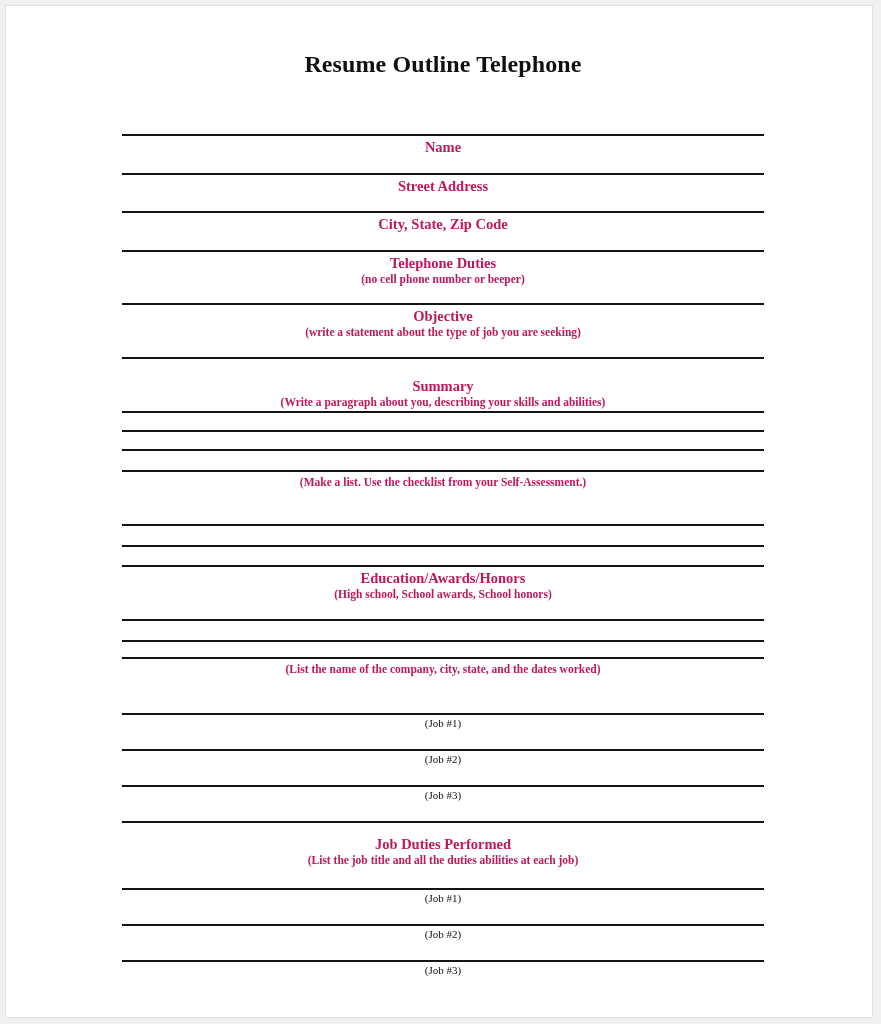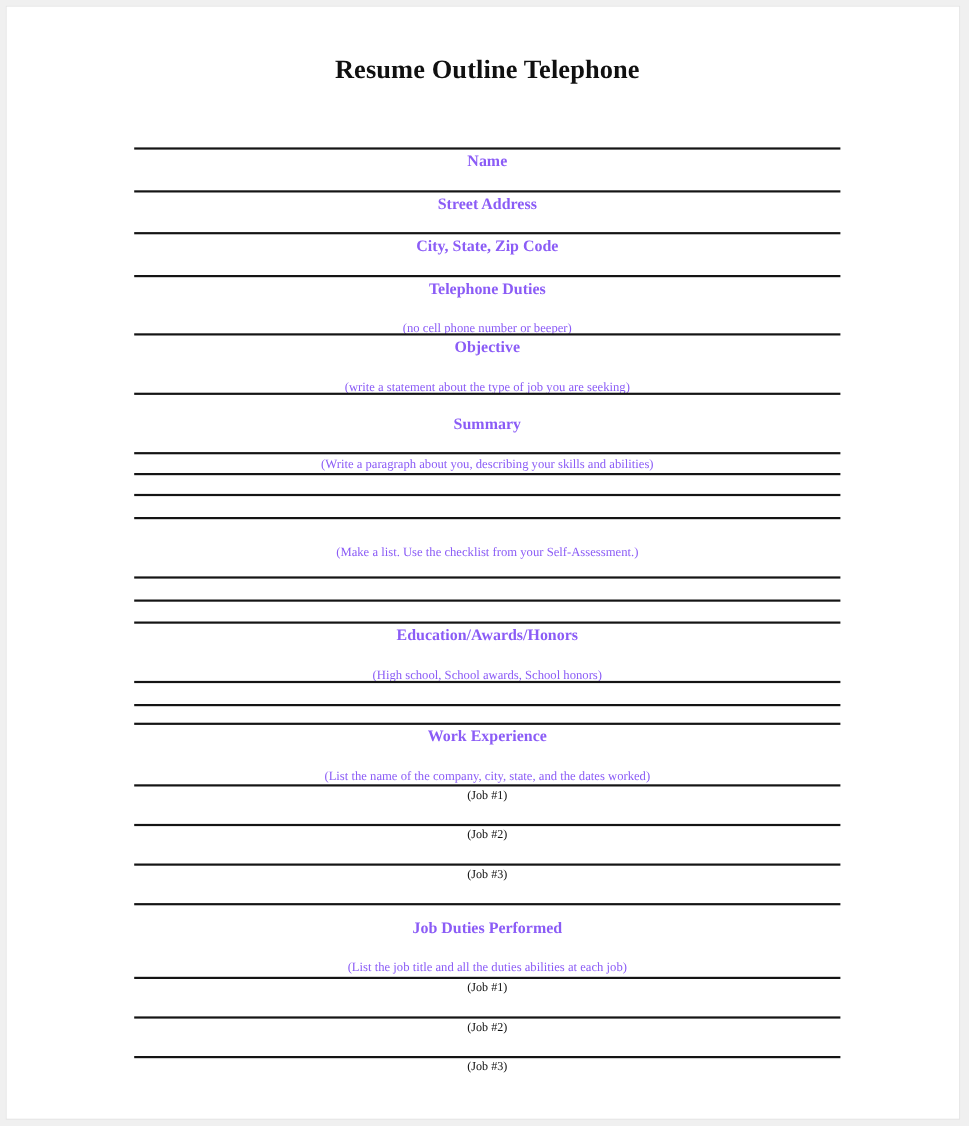--- a/index.html
+++ b/index.html
@@ -56,34 +56,33 @@
     height: 0;
     border-top: 2px solid #141414;
   }
 
   
   .field-label {
     position: absolute;
     left: 0;
     width: 642px;
     text-align: center;
-    color: #8b5cf6;
+    color: #be185d;
   }
   .field-title {
     font-size: 14.5px;
     font-weight: bold;
     line-height: 17px;
     white-space: nowrap;
   }
   .field-hint {
     font-size: 11.5px;
-    font-weight: normal;
+    font-weight: bold;
     line-height: 14px;
     white-space: nowrap;
-    margin-top: 20px;
   }
   .job-tag {
     position: absolute;
     left: 0;
     width: 642px;
     text-align: center;
     font-size: 11px;
     font-weight: normal;
     color: #101010;
     line-height: 13px;
@@ -147,21 +146,20 @@
     <div class="field-label" style="top:564px;">
       <div class="field-title">Education/Awards/Honors</div>
       <div class="field-hint">(High school, School awards, School honors)</div>
     </div>
 
     <div class="rule" style="top:613px;"></div>
     <div class="rule" style="top:634px;"></div>
 
     <div class="rule" style="top:651px;"></div>
     <div class="field-label" style="top:656px;">
-      <div class="field-title">Work Experience</div>
       <div class="field-hint">(List the name of the company, city, state, and the dates worked)</div>
     </div>
 
     <div class="rule" style="top:707px;"></div>
     <div class="job-tag" style="top:711px;">(Job #1)</div>
 
     <div class="rule" style="top:743px;"></div>
     <div class="job-tag" style="top:747px;">(Job #2)</div>
 
     <div class="rule" style="top:779px;"></div>

